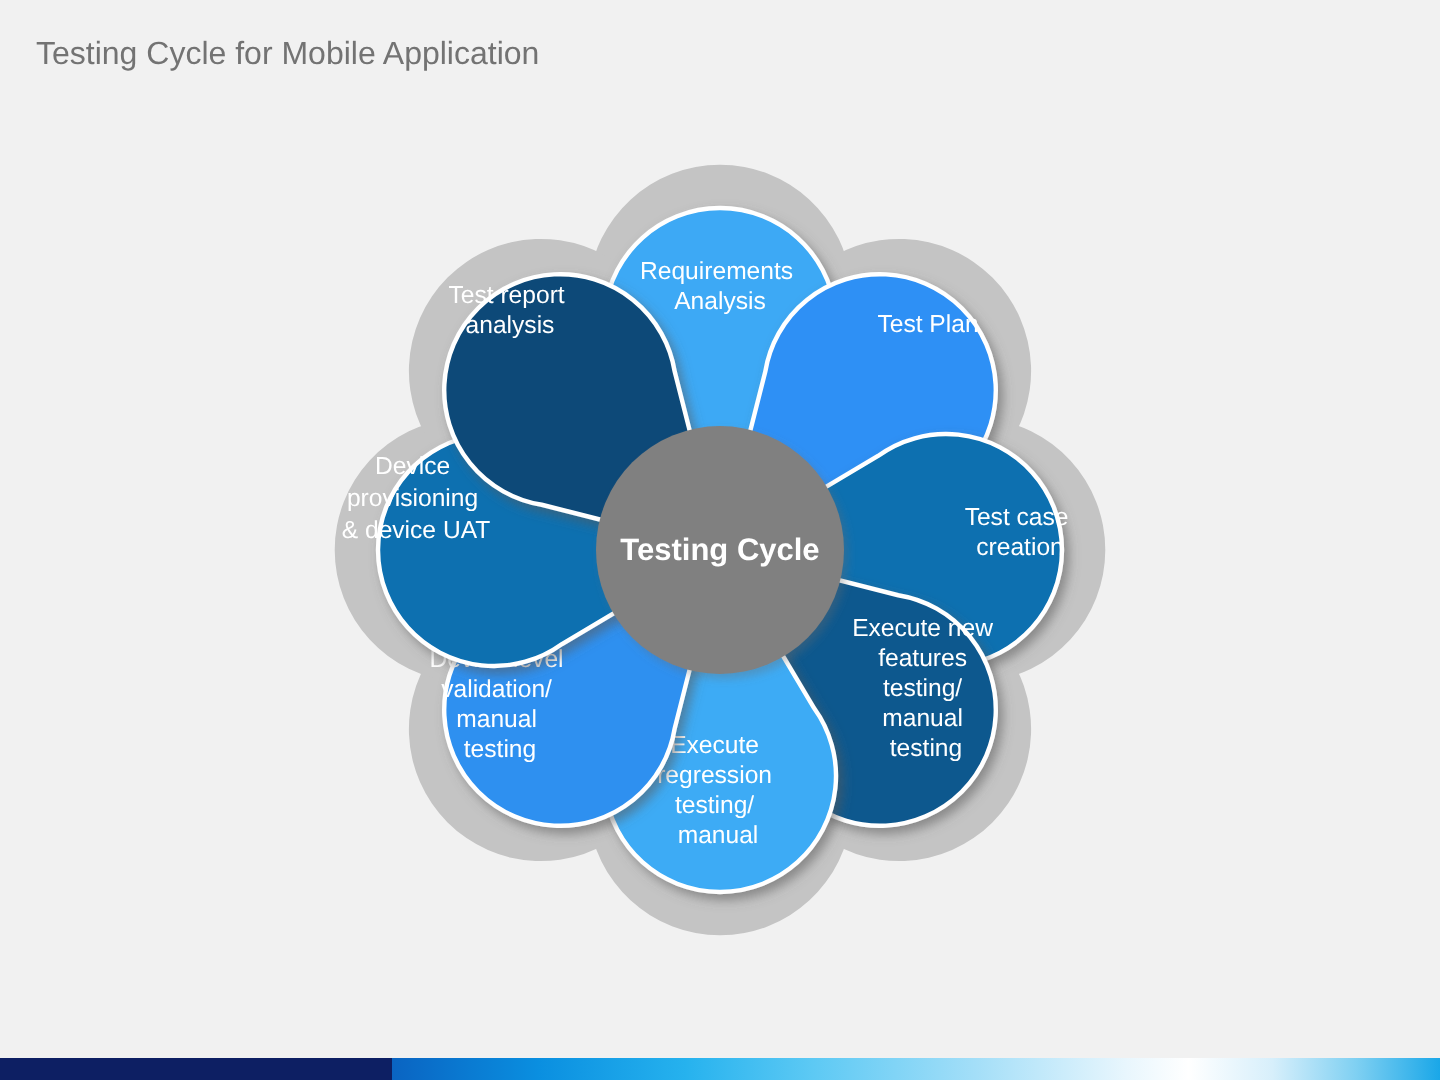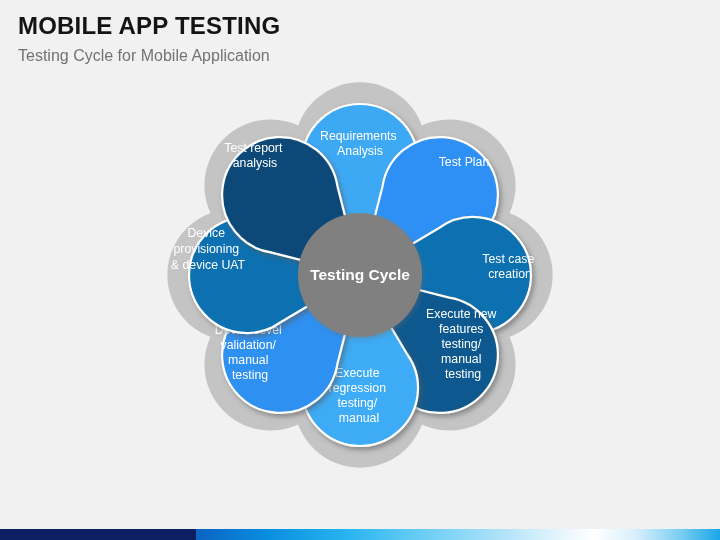--- a/index.html
+++ b/index.html
@@ -110,21 +110,20 @@
       #7fd0f2 92%,
       #1aa7e8 100%);
   }
 </style>
 </head>
 <body style="background: rgb(241, 241, 241);">
 
 <div id="slide" style="background: rgb(241, 241, 241);">
 
   <div id="header">
-    <div id="title">MOBILE APP TESTING</div>
     <div id="subtitle">Testing Cycle for Mobile Application</div>
   </div>
 
   <div id="diagram">
     <svg viewBox="0 0 520 430" xmlns="http://www.w3.org/2000/svg">
       <defs>
         <filter id="petalShadow" x="-40%" y="-40%" width="190%" height="190%">
           <feDropShadow dx="2.5" dy="3" stdDeviation="2.6" flood-color="#5a5a5a" flood-opacity="0.55"></feDropShadow>
         </filter>
         <filter id="softShadow" x="-40%" y="-40%" width="190%" height="190%">

